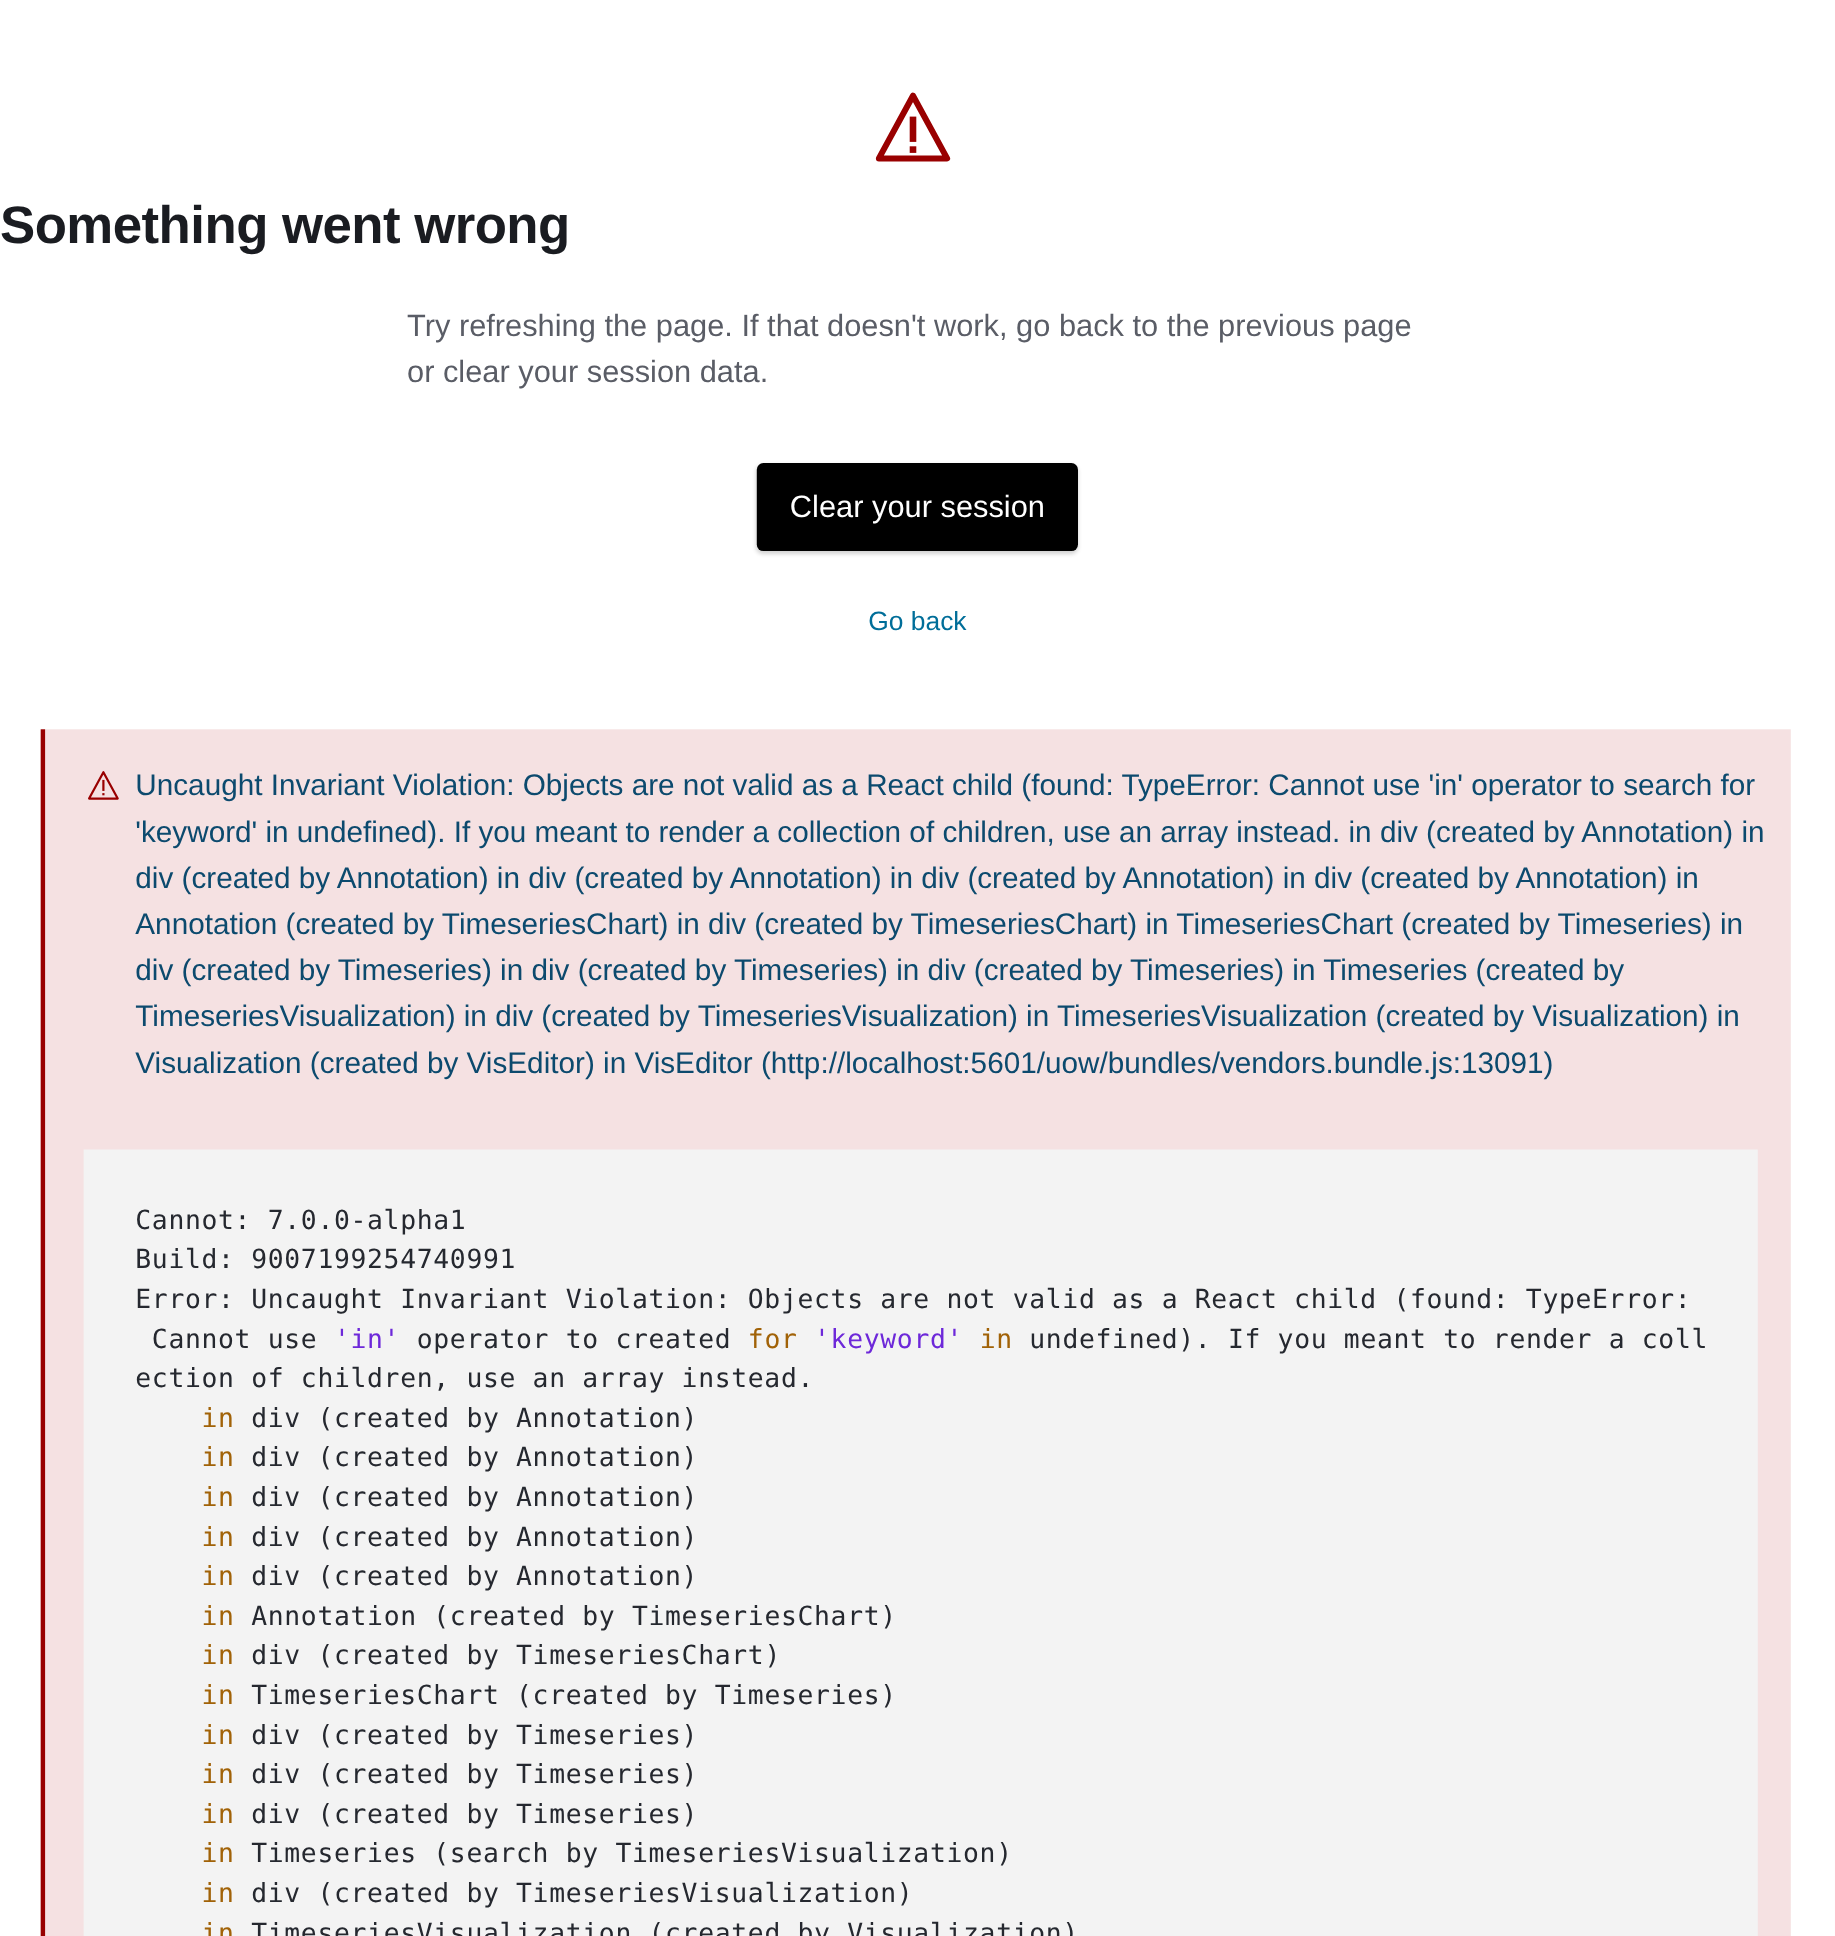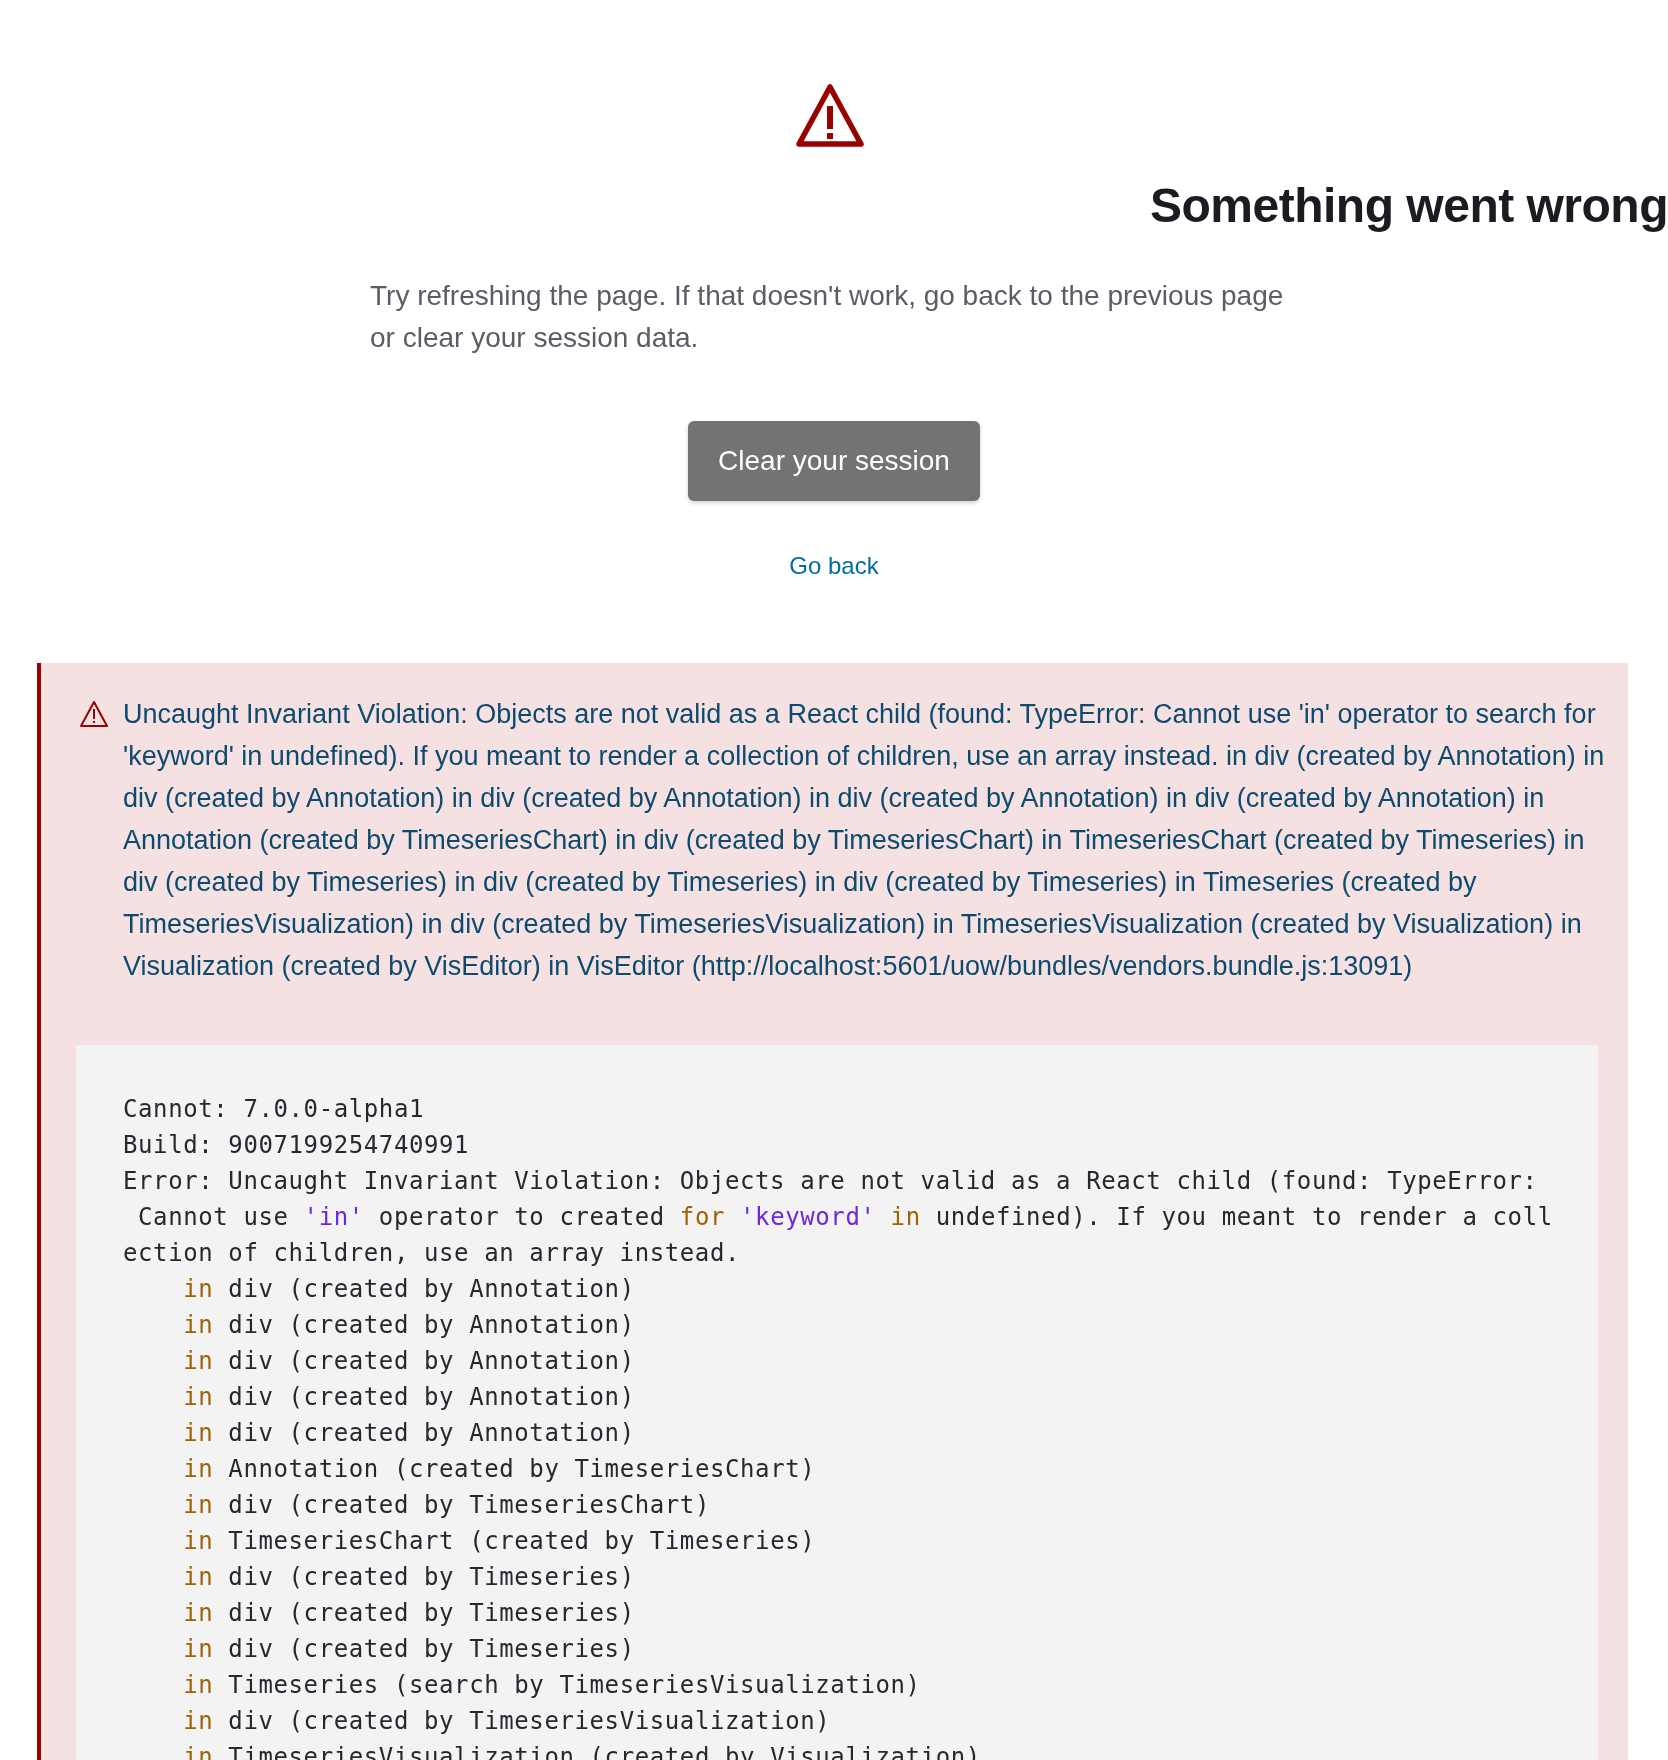--- a/index.html
+++ b/index.html
@@ -1,21 +1,21 @@
 <!DOCTYPE html>
 <html><head>
 <meta charset="utf-8">
 <style>
   html, body { margin: 0; padding: 0; background: #ffffff; }
   body { width: 1668px; height: 1760px; overflow: hidden; font-family: "Liberation Sans", "DejaVu Sans", sans-serif; position: relative; }
   .prompt { text-align: center; }
   .warn-big { position: absolute; left: 794px; top: 82px; width: 72px; height: 68px; }
-  .title { position: absolute; top: 178px; left: 0; width: 1668px; text-align: right; font-size: 48px; font-weight: 700; color: #1a1c21; letter-spacing: -0.5px; margin: 0; }
+  .title { position: absolute; top: 178px; left: 0; width: 1668px; text-align: left; font-size: 48px; font-weight: 700; color: #1a1c21; letter-spacing: -0.5px; margin: 0; }
   .body-text { position: absolute; top: 275px; left: 370px; width: 928px; text-align: left; font-size: 28px; line-height: 42px; color: #5a5d66; margin: 0; }
-  .clear-btn { position: absolute; left: 688px; top: 421px; width: 292px; height: 80px; background: #737373; color: #fff; border: none; border-radius: 6px; font-size: 28px; font-family: "Liberation Sans", "DejaVu Sans", sans-serif; box-shadow: 0 2px 4px rgba(0,0,0,0.18); cursor: pointer; }
+  .clear-btn { position: absolute; left: 688px; top: 421px; width: 292px; height: 80px; background: #000000; color: #fff; border: none; border-radius: 6px; font-size: 28px; font-family: "Liberation Sans", "DejaVu Sans", sans-serif; box-shadow: 0 2px 4px rgba(0,0,0,0.18); cursor: pointer; }
   .go-back { position: absolute; top: 552px; left: 0; width: 1668px; text-align: center; font-size: 24px; color: #006e99; text-decoration: none; cursor: pointer; }
   .callout { position: absolute; left: 37px; top: 663px; width: 1591px; height: 1100px; background: #f5e1e2; border-left: 4px solid #990000; box-sizing: border-box; }
   .callout-icon { position: absolute; left: 38px; top: 37px; width: 30px; height: 28px; }
   .callout-text { position: absolute; left: 82px; top: 30px; width: 1490px; font-size: 27px; line-height: 42px; color: #0c4a6e; margin: 0; }
   .codeblock { position: absolute; left: 35px; top: 382px; width: 1522px; height: 760px; background: #f3f3f3; }
   .code { position: absolute; left: 47px; top: 46px; margin: 0; font-family: "DejaVu Sans Mono", "Liberation Mono", monospace; font-size: 24px; line-height: 36px; color: #25282f; white-space: pre; letter-spacing: 0.6px; }
   .kw { font-weight: 400; color: #a16207; }
   .str { color: #6d28d9; }
 </style>
 </head>

